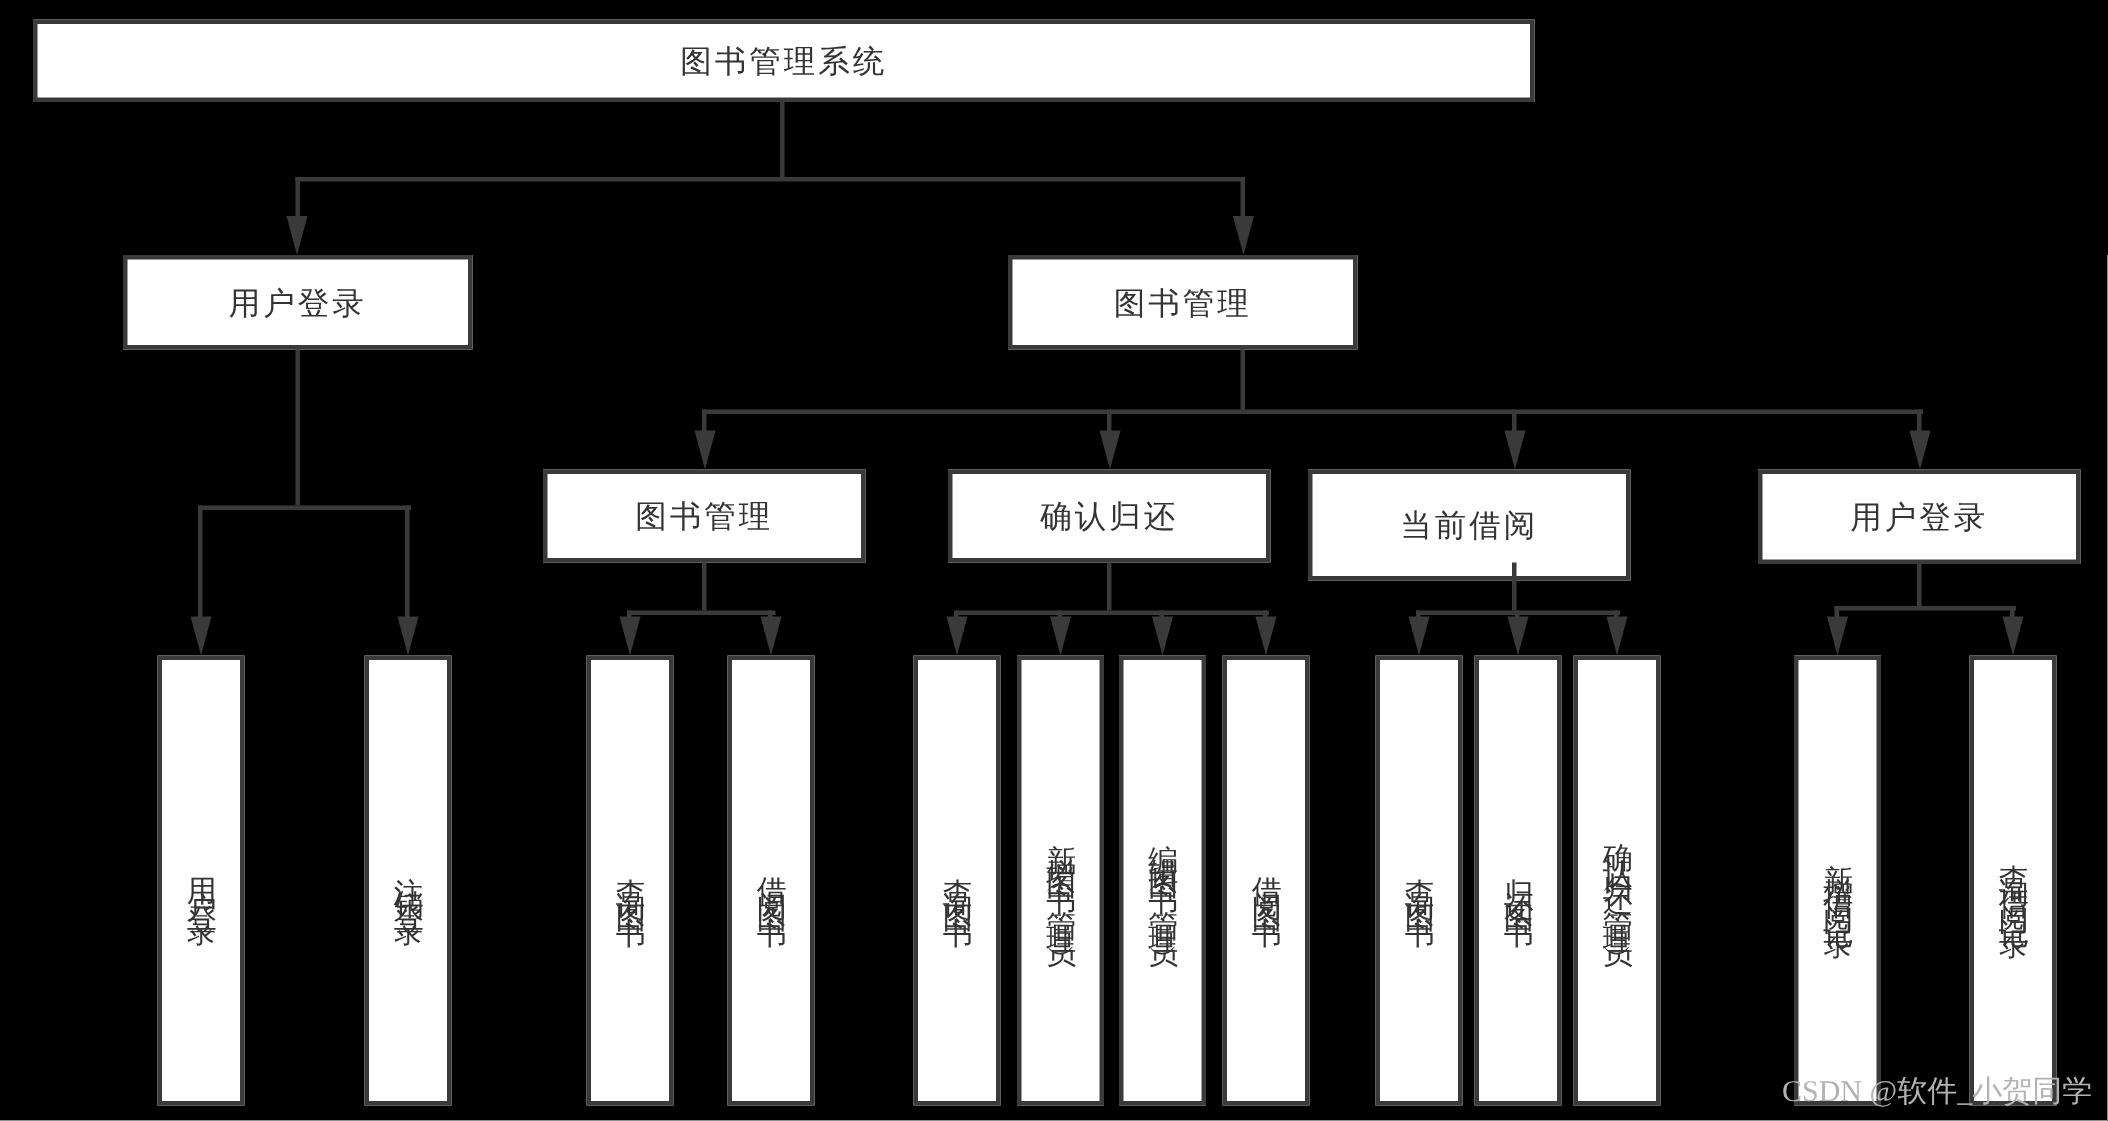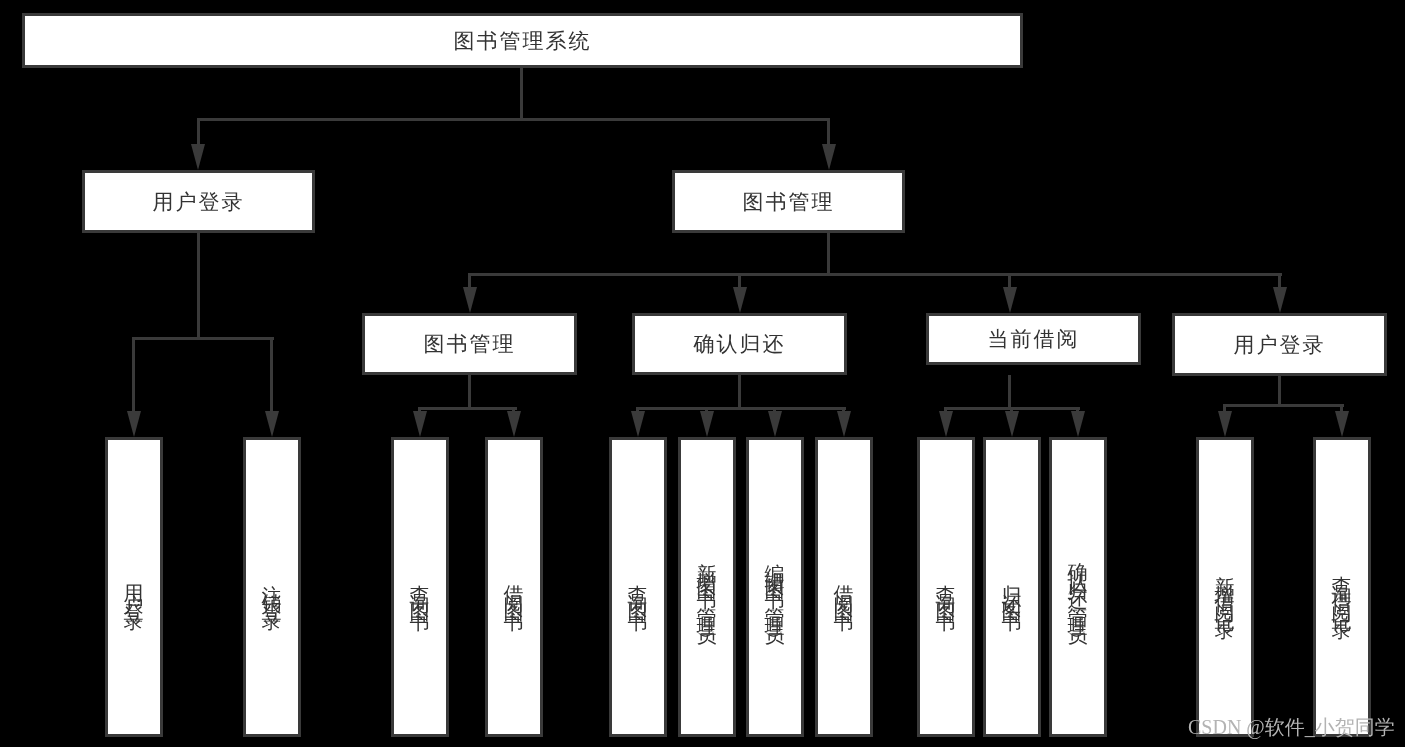--- a/index.html
+++ b/index.html
@@ -78,21 +78,21 @@
   <div class="arrow" style="left:463px;top:287px"></div>
   <div class="vline" style="left:738px;top:273px;width:3px;height:16px"></div>
   <div class="arrow" style="left:733px;top:287px"></div>
   <div class="vline" style="left:1008px;top:273px;width:3px;height:16px"></div>
   <div class="arrow" style="left:1003px;top:287px"></div>
   <div class="vline" style="left:1278px;top:273px;width:3px;height:16px"></div>
   <div class="arrow" style="left:1273px;top:287px"></div>
 
   <div class="node" style="left:362px;top:313px;width:215px;height:62px">图书管理</div>
   <div class="node" style="left:632px;top:313px;width:215px;height:62px">确认归还</div>
-  <div class="node" style="left:926px;top:313px;width:215px;height:52px">当前借阅</div>
+  <div class="node" style="left:872px;top:313px;width:215px;height:74px">当前借阅</div>
   <div class="node" style="left:1172px;top:313px;width:215px;height:63px">用户登录</div>
 
   <div class="vline" style="left:468px;top:375px;width:3px;height:32px"></div>
   <div class="hline" style="left:418px;top:407px;width:99px;height:3px"></div>
   <div class="vline" style="left:418px;top:407px;width:3px;height:8px"></div>
   <div class="arrow" style="left:413px;top:411px"></div>
   <div class="vline" style="left:512px;top:407px;width:3px;height:8px"></div>
   <div class="arrow" style="left:507px;top:411px"></div>
 
   <div class="vline" style="left:738px;top:375px;width:3px;height:32px"></div>

